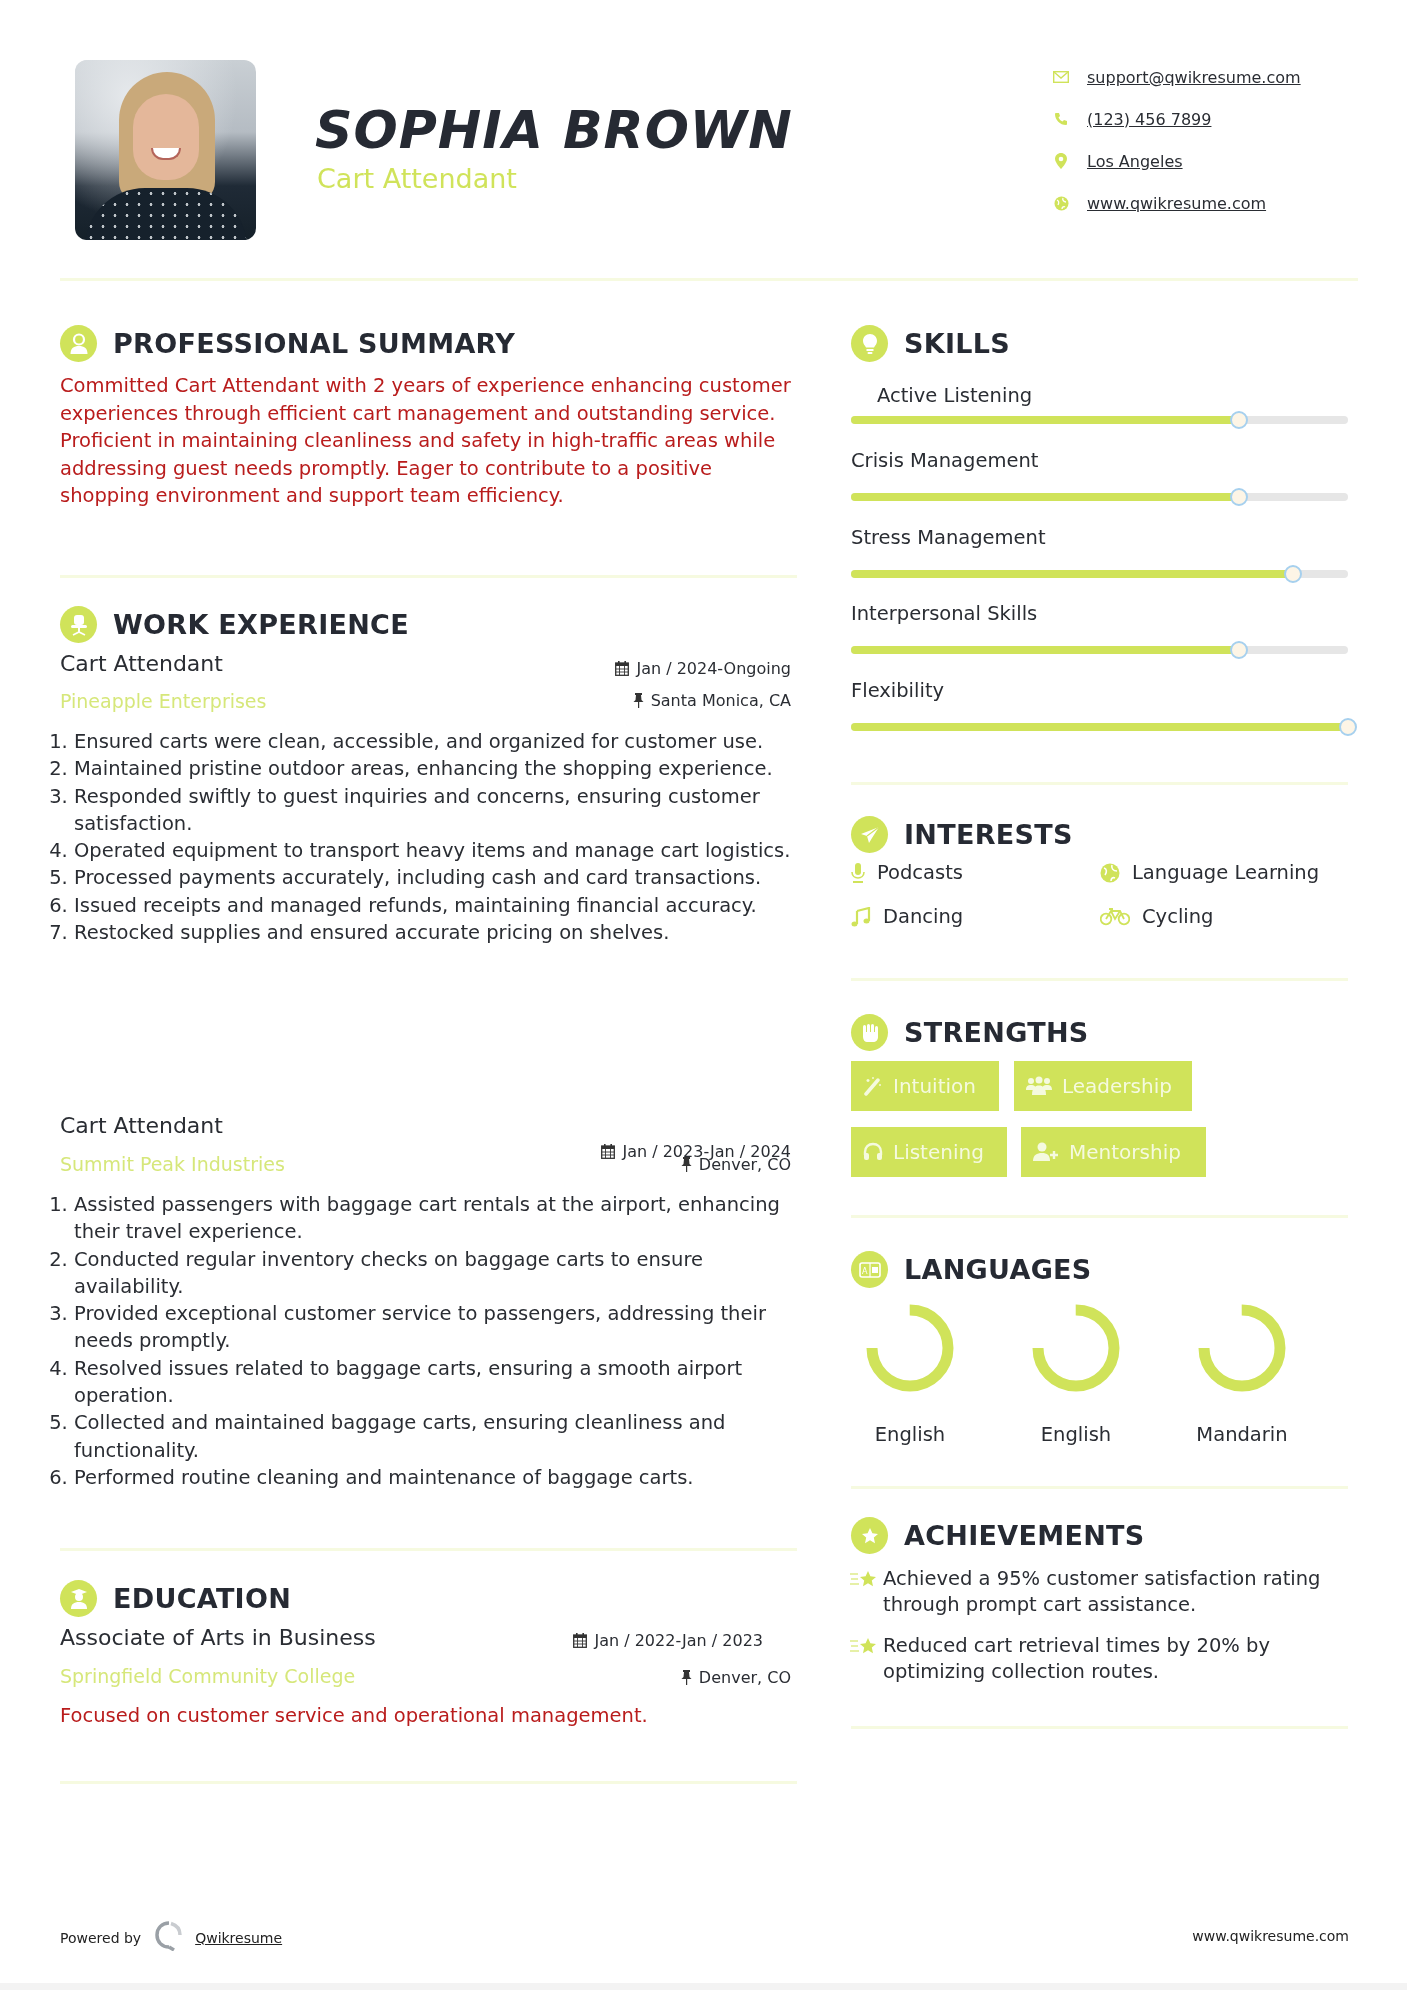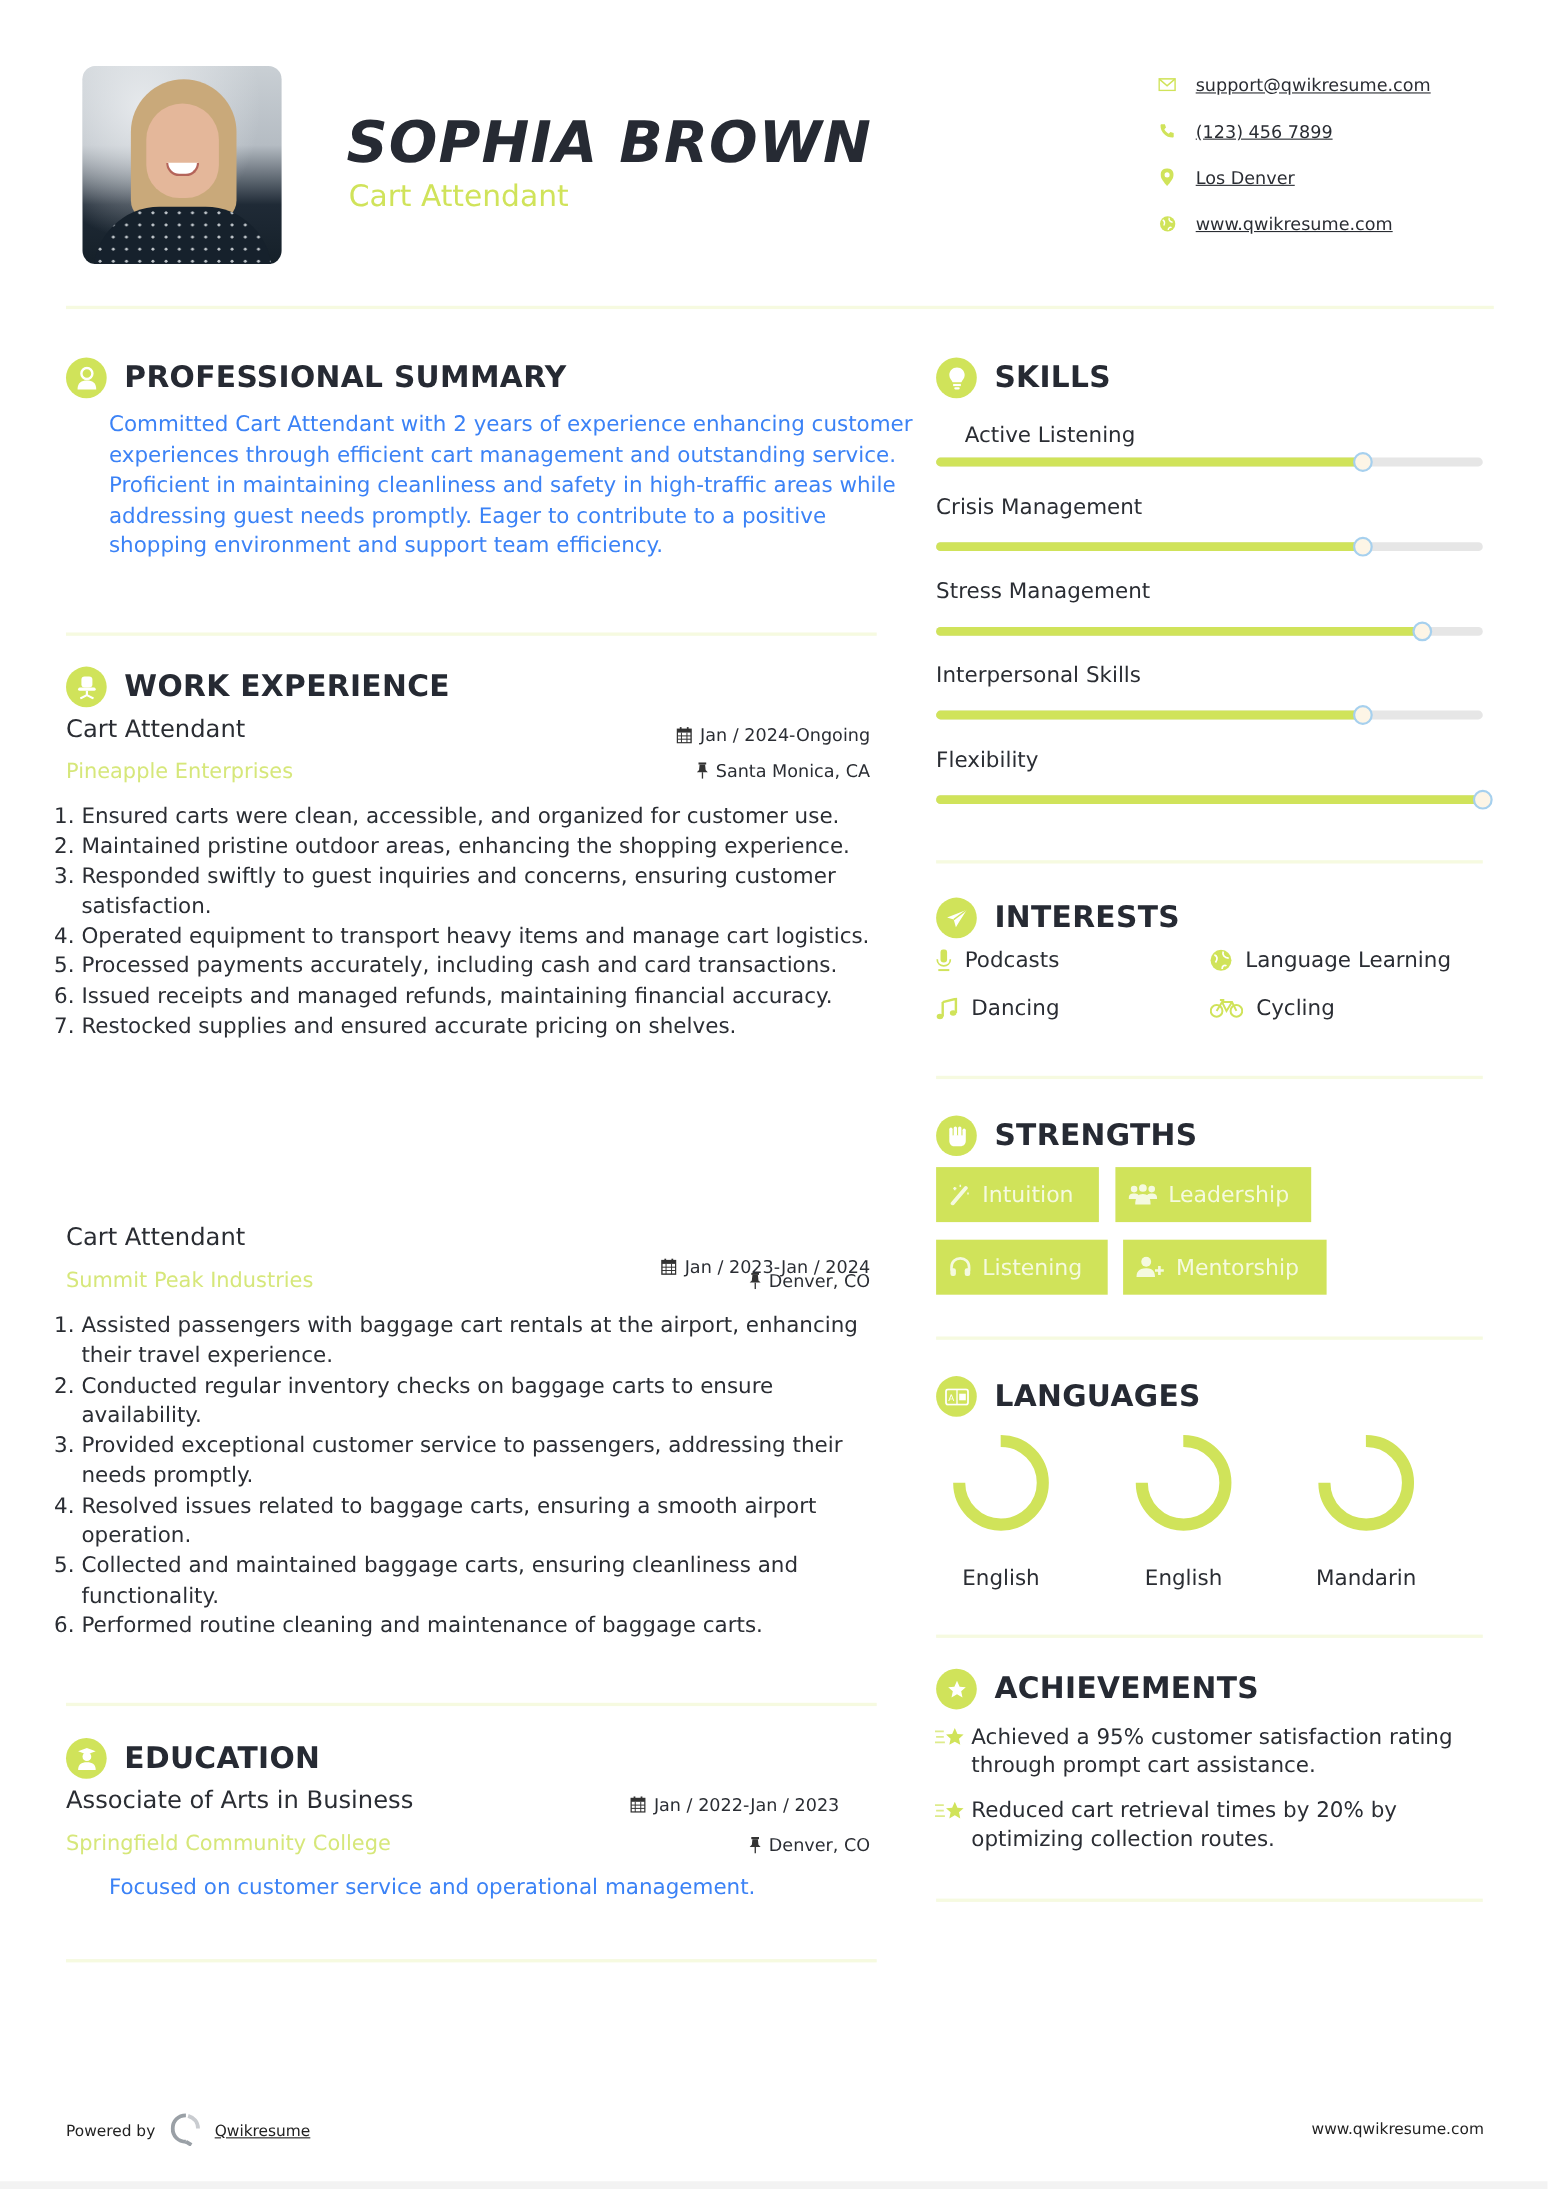--- a/index.html
+++ b/index.html
@@ -25,21 +25,21 @@
   .contact .ic { width: 18px; height: 18px; margin-right: 17px; display: flex; align-items: center; justify-content: center; color: #d0e35a; }
   .contact .txt { font-size: 16px; color: #2a2d33; }
 
   .divider { position: absolute; height: 3px; background: #f6fae0; }
 
   
   .sec-head { position: absolute; display: flex; align-items: center; }
   .sec-ico { width: 37px; height: 37px; border-radius: 50%; background: #d0e35a; display: flex; align-items: center; justify-content: center; margin-right: 16px; flex-shrink: 0; }
   .sec-title { font-size: 27px; font-weight: 600; color: #262a33; letter-spacing: .3px; }
 
-  .para { position: absolute; font-size: 19.5px; line-height: 27.5px; color: #3b82f6; margin-left: 39px; }
+  .para { position: absolute; font-size: 19.5px; line-height: 27.5px; color: #b91c1c; }
 
   .job-title { position: absolute; font-size: 22px; color: #2a2d33; }
   .company { position: absolute; font-size: 19px; color: #d6e77a; }
   .meta { position: absolute; font-size: 16px; color: #2a2d33; text-align: right; display: flex; align-items: center; justify-content: flex-end; }
   .meta svg { margin-right: 7px; }
 
   ol.duties { position: absolute; font-size: 19.5px; line-height: 27.3px; color: #2a2d33; padding-left: 20px; }
   ol.duties li { padding-left: 0; }
 
   
@@ -106,21 +106,21 @@
       </span>
       <span class="txt">(123) 456 7899</span>
     </div>
     <div class="contact">
       <span class="ic">
         <svg width="12" height="16" viewBox="0 0 12 16">
             <path d="M6 0 C9.3 0 12 2.6 12 5.8 C12 10 6 16 6 16 C6 16 0 10 0 5.8 C0 2.6 2.7 0 6 0Z" fill="#d0e35a"></path>
             <circle cx="6" cy="6" r="2.3" fill="#fff"></circle>
           </svg>
       </span>
-      <span class="txt">Los Denver</span>
+      <span class="txt">Los Angeles</span>
     </div>
     <div class="contact">
       <span class="ic">
         <svg width="15" height="15" viewBox="0 0 15 15">
             <circle cx="7.5" cy="7.5" r="7" fill="#d0e35a"></circle>
             <path d="M3 4 C5 5 5 7 4 9 M9 2 C8 4 10 6 12 6 M8 13 C8 11 10 10 11 11" stroke="#fff" stroke-width="1.3" fill="none"></path>
           </svg>
       </span>
       <span class="txt">www.qwikresume.com</span>
     </div>

